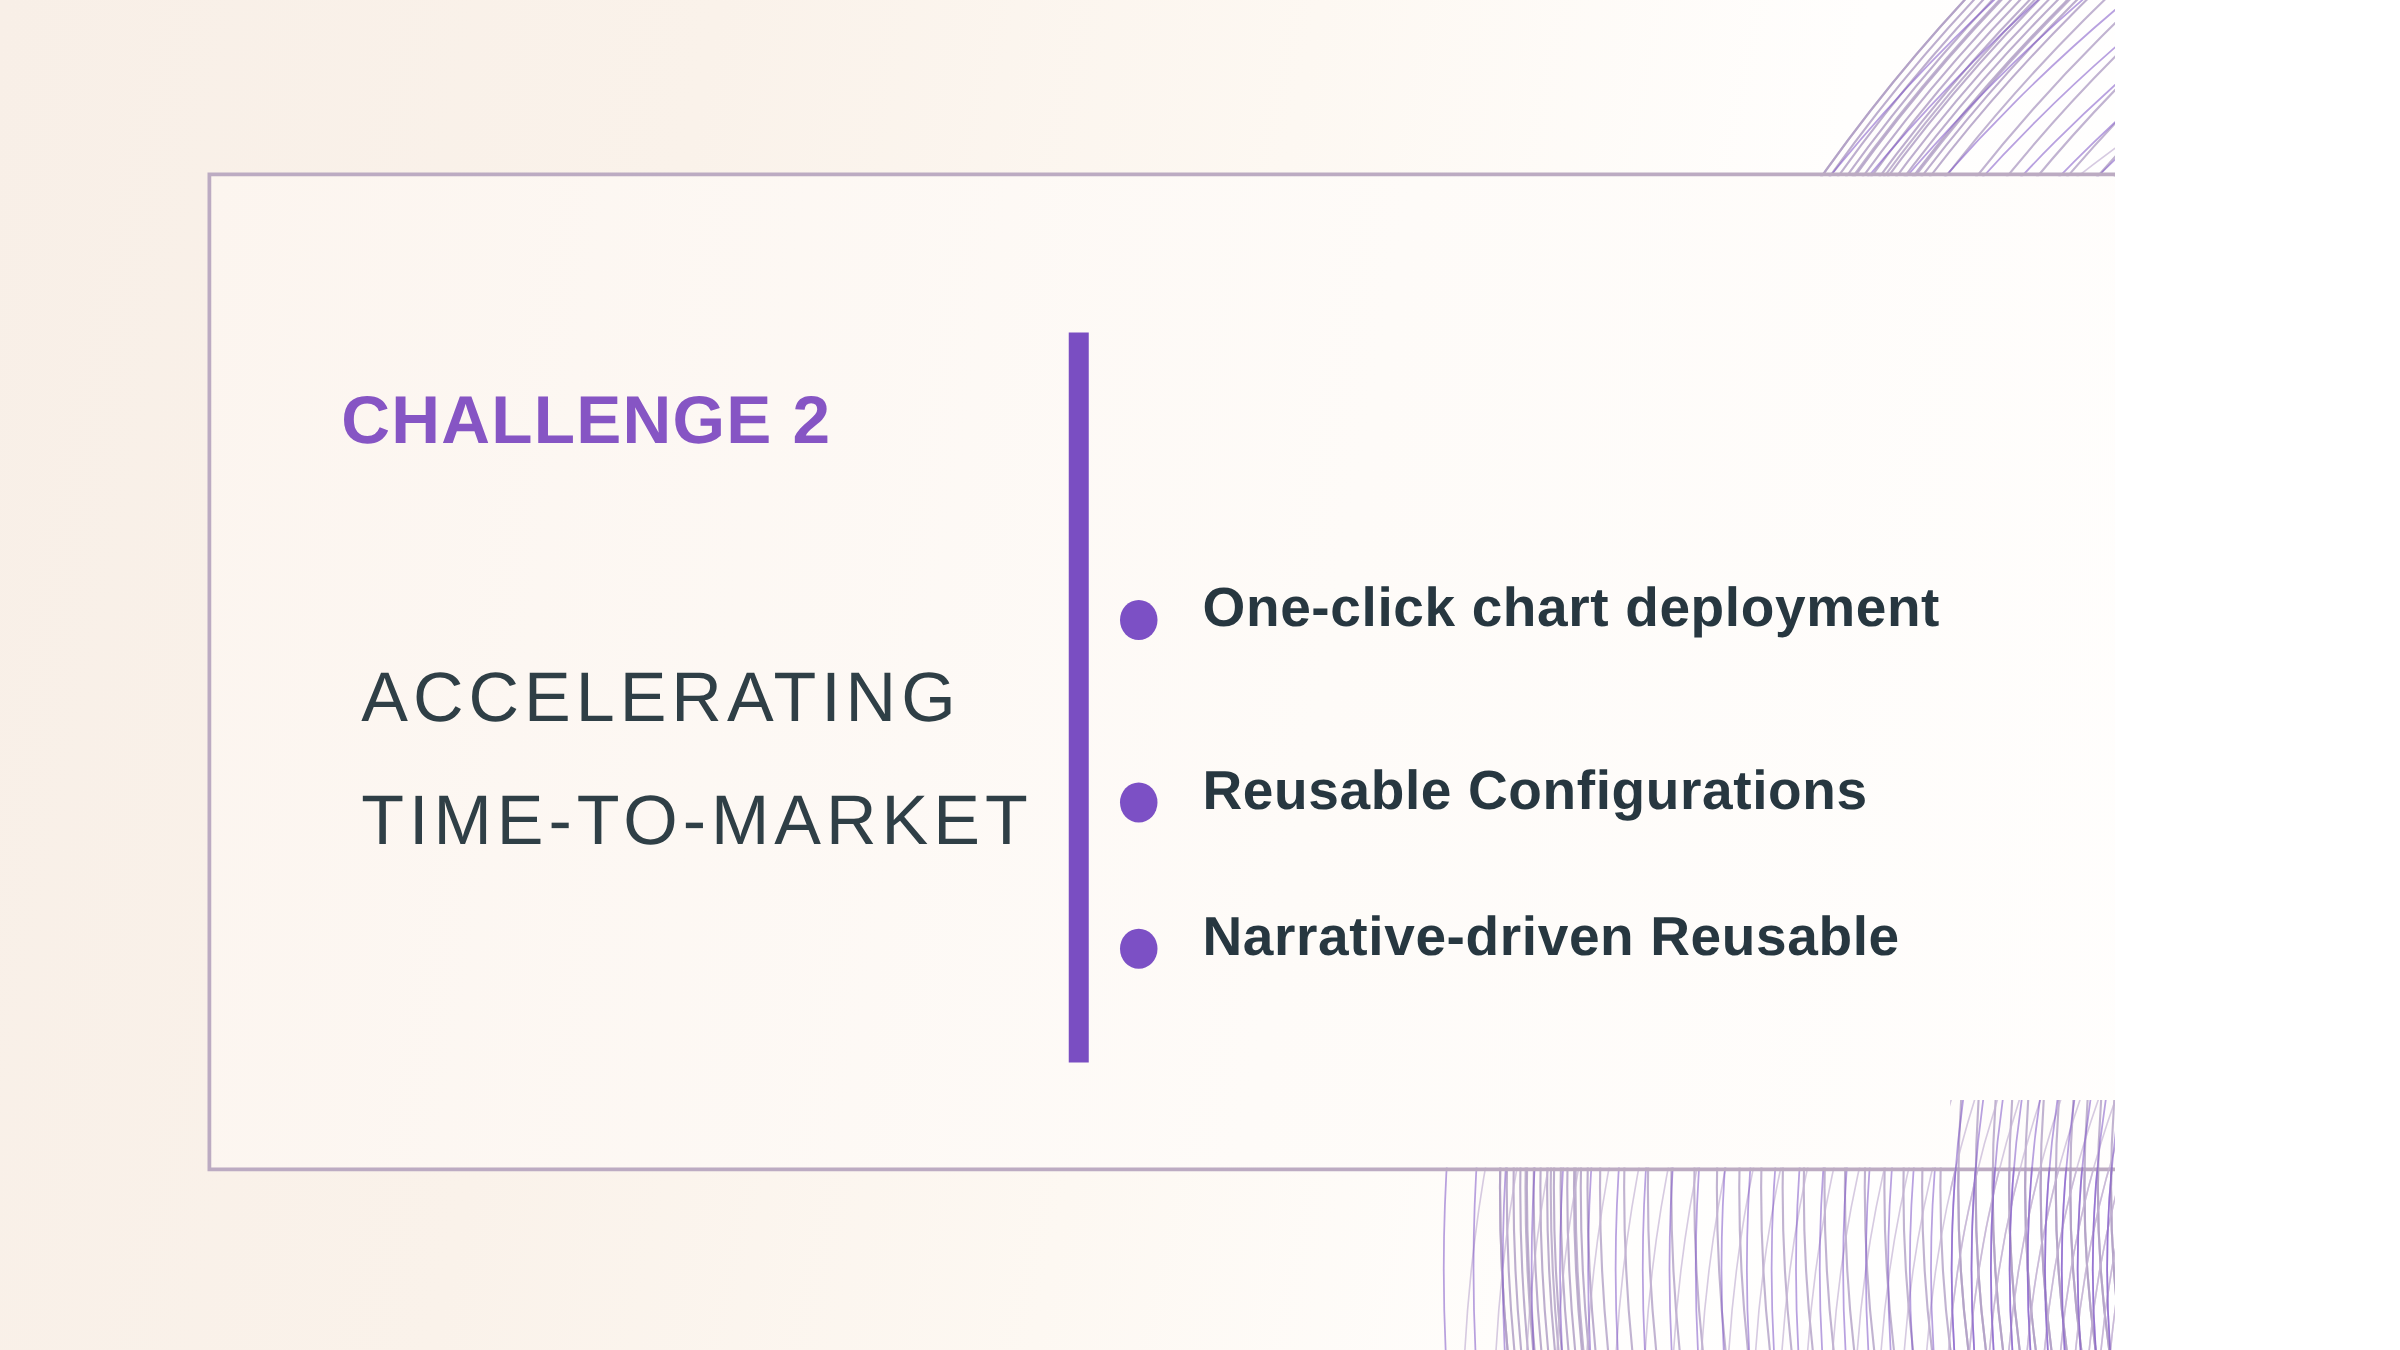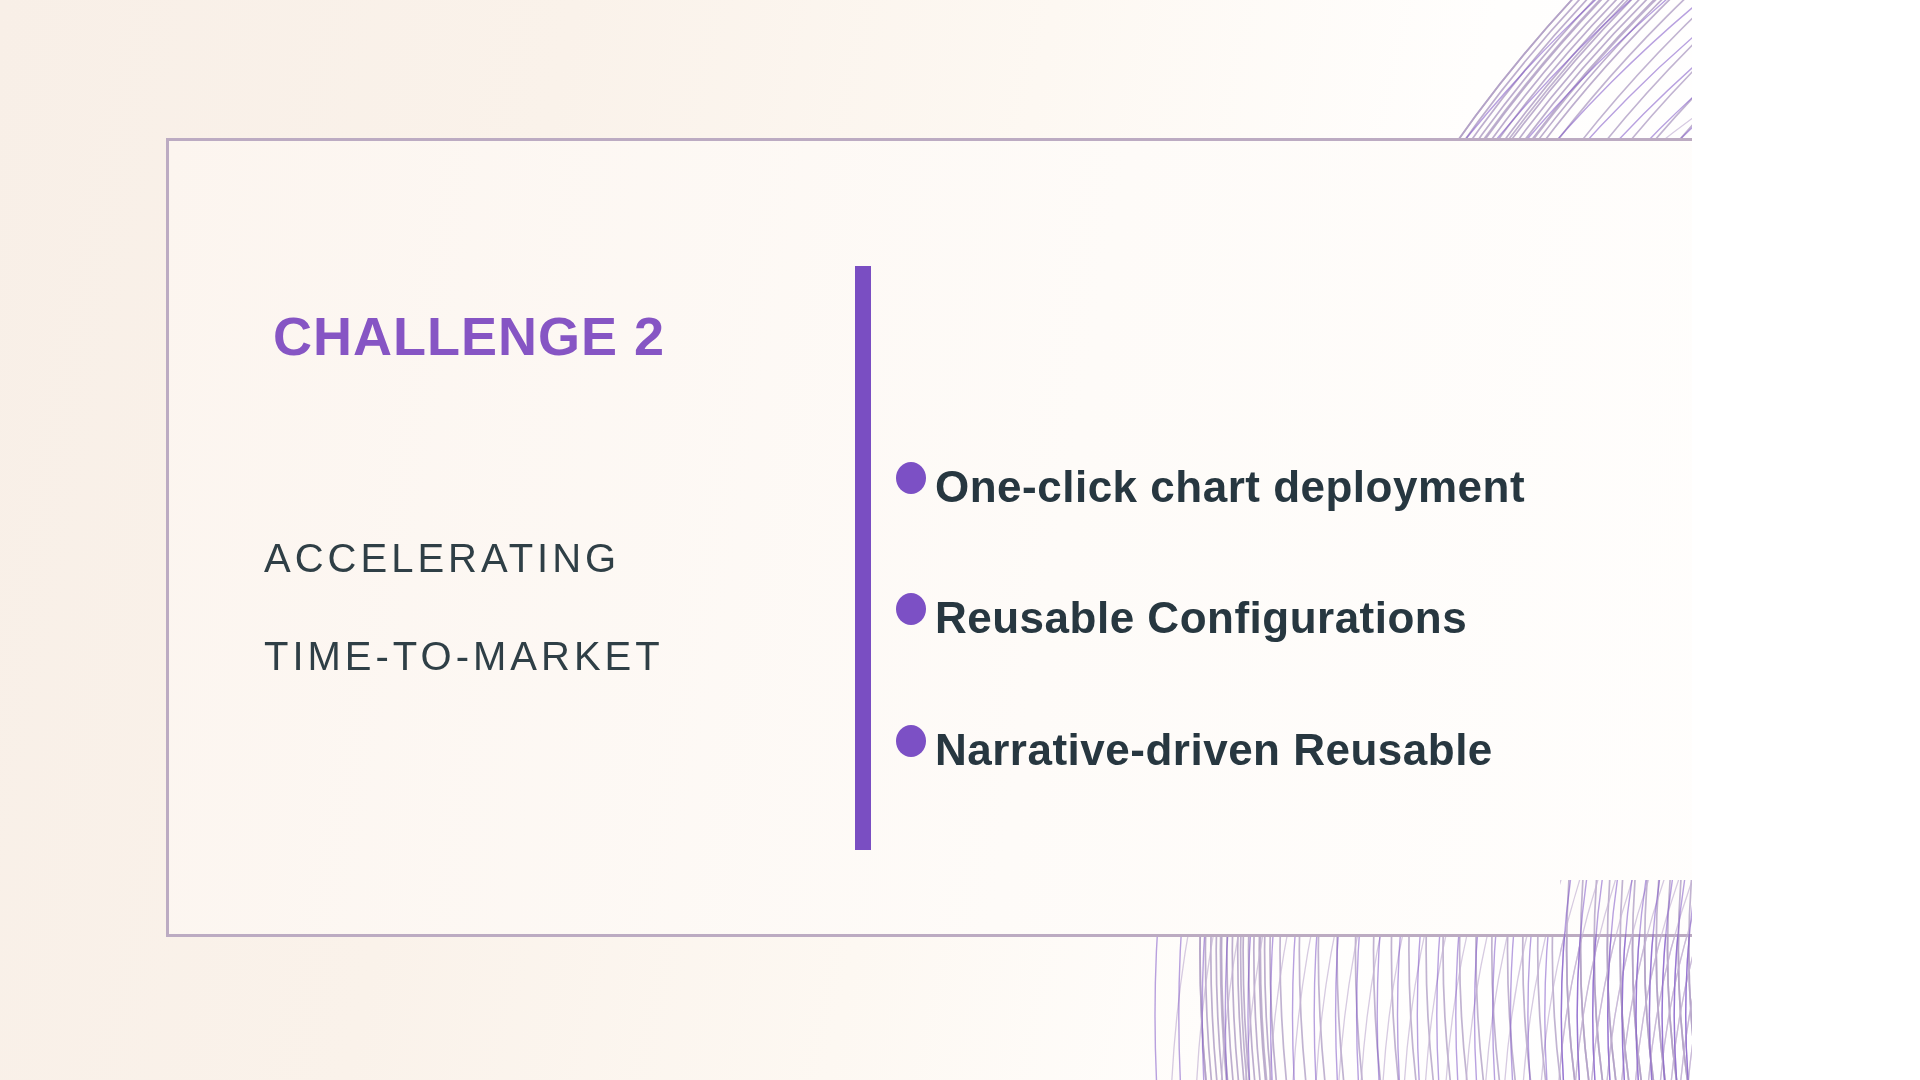--- a/index.html
+++ b/index.html
@@ -15,36 +15,36 @@
     position:absolute;left:166px;top:138px;width:1612px;height:793px;z-index:2;
     border:3px solid var(--border,#bcabc2);
     background:linear-gradient(100deg,#fcf5ef 0%,#fefbf8 55%,#fffefd 100%);
   }
   .kicker{
     position:absolute;left:104px;top:168px;
     font-size:54px;font-weight:700;letter-spacing:1px;line-height:1;
     color:var(--accent,#8655c4);white-space:nowrap;
   }
   .title{
-    position:absolute;left:95px;top:368px;
-    font-size:40px;font-weight:400;letter-spacing:4px;line-height:98px;
+    position:absolute;left:120px;top:368px;
+    font-size:56px;font-weight:400;letter-spacing:4px;line-height:98px;
     color:var(--title-color,#2f3f46);white-space:nowrap;
   }
   .divider{
     position:absolute;left:686px;top:125px;width:16px;height:584px;
     background:var(--divider,#7a4ec2);
   }
   .heading{
     position:absolute;left:792px;top:162px;
     font-size:58px;font-weight:700;letter-spacing:0px;line-height:1;
     color:var(--accent,#8655c4);white-space:nowrap;
   }
   .bullet-row{
     position:absolute;left:727px;height:50px;
-    display:flex;align-items:flex-start;gap:9px;
+    display:flex;align-items:flex-end;gap:36px;
   }
   .dot{
     width:30px;height:32px;border-radius:50%;flex:0 0 auto;
     background:var(--bullet,#7c50c5);
   }
   .bullet-label{
     font-size:44px;font-weight:700;letter-spacing:0.5px;
     color:var(--text-dark,#273740);white-space:nowrap;
   }
 </style>
@@ -228,21 +228,21 @@
     </div>
 
     <div class="divider"></div>
 
 
     <div id="bullets">
         <div class="bullet-row" style="top: 321px;">
           <span class="dot"></span>
           <span class="bullet-label">One-click chart deployment</span>
         </div>
-        <div class="bullet-row" style="top: 452px;">
+        <div class="bullet-row" style="top: 467px;">
           <span class="dot"></span>
           <span class="bullet-label">Reusable Configurations</span>
         </div>
         <div class="bullet-row" style="top: 584px;">
           <span class="dot"></span>
           <span class="bullet-label">Narrative-driven Reusable</span>
         </div>
       </div>
   </div>
 

